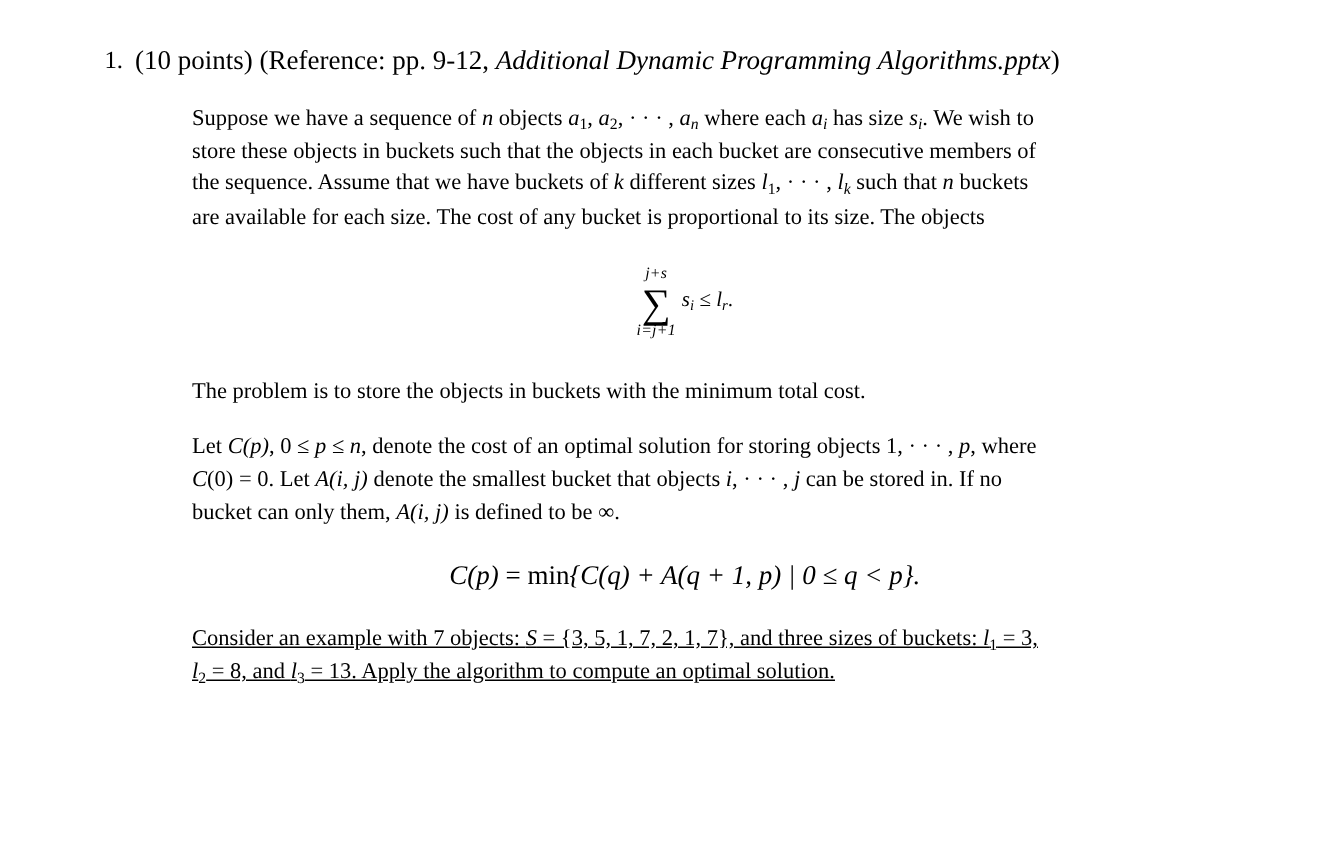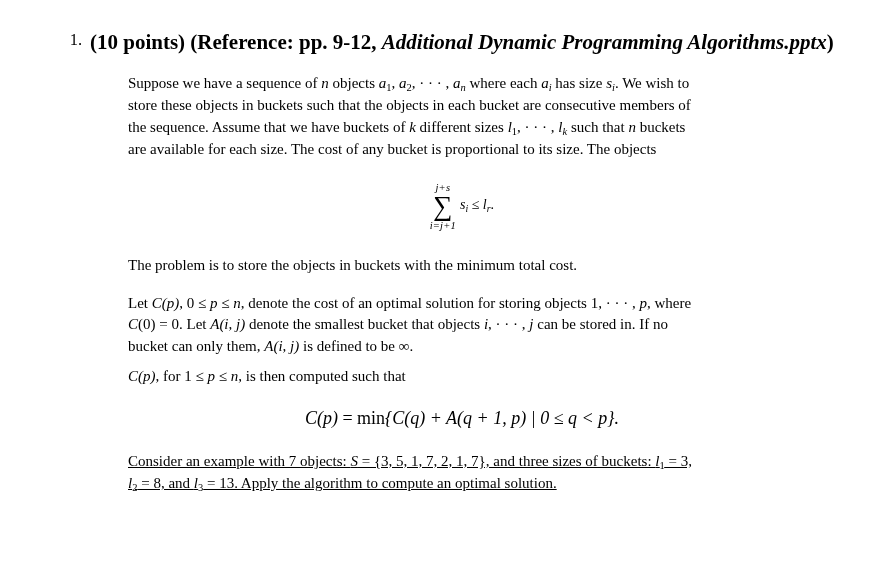--- a/index.html
+++ b/index.html
@@ -31,24 +31,23 @@
     font-size: 16.5px;
     line-height: 1.42;
     text-align: right;
     padding-right: 8px;
     box-sizing: border-box;
   }
   .problem-body {
     flex: 1 1 auto;
   }
   .headline {
-    font-size: 21px;
+    font-size: 18px;
     line-height: 1.42;
     white-space: nowrap;
-    font-weight: bold;
   }
   .para {
     font-size: 15px;
     line-height: 1.44;
     text-align: justify;
     margin: 0;
     padding: 0;
   }
   .indent-block {
     margin-left: 38px;
@@ -143,23 +142,20 @@
       <div class="para indent-block gap-md" style="margin-top:16px;">
         <div>
           <span>Let </span><i>C</i><i>(p)</i><span>, 0 ≤ </span><i>p</i><span> ≤ </span><i>n</i><span>, denote the cost of an optimal solution for storing objects 1, · · · , </span><i>p</i><span>, where</span>
         </div>
         <div>
           <i>C</i><span>(0) = 0. Let </span><i>A</i><i>(i, j)</i><span> denote the smallest bucket that objects </span><i>i</i><span>, · · · , </span><i>j</i><span> can be stored in. If no</span>
         </div>
         <div>
           <span>bucket can only them, </span><i>A</i><i>(i, j)</i><span> is defined to be ∞.</span>
         </div>
-        <div style="margin-top:9px;">
-          <i>C</i><i>(p)</i><span>, for 1 ≤ </span><i>p</i><span> ≤ </span><i>n</i><span>, is then computed such that</span>
-        </div>
       </div>
 
       <div class="eq-display" style="margin-top:20px;">
         <i>C</i><i>(p)</i><span> = min</span><i>{C(q) + A(q + 1, p) | 0 ≤ q &lt; p}.</i>
       </div>
 
       <div class="para indent-block" style="margin-top:22px;text-decoration:underline;">
         <div>
           <span>Consider an example with 7 objects: </span><i>S</i><span> = {3, 5, 1, 7, 2, 1, 7}, and three sizes of buckets: </span><i>l</i><sub class="upr">1</sub><span> = 3,</span>
         </div>

